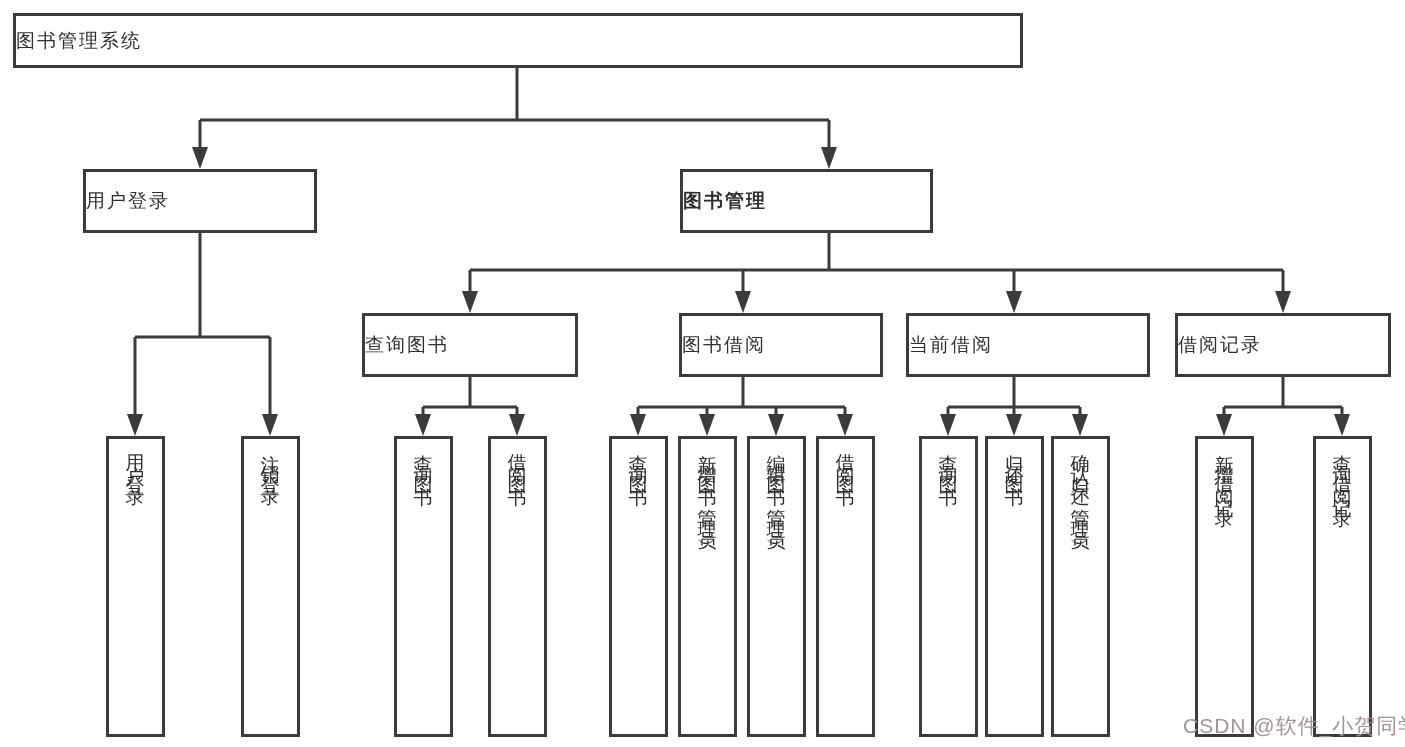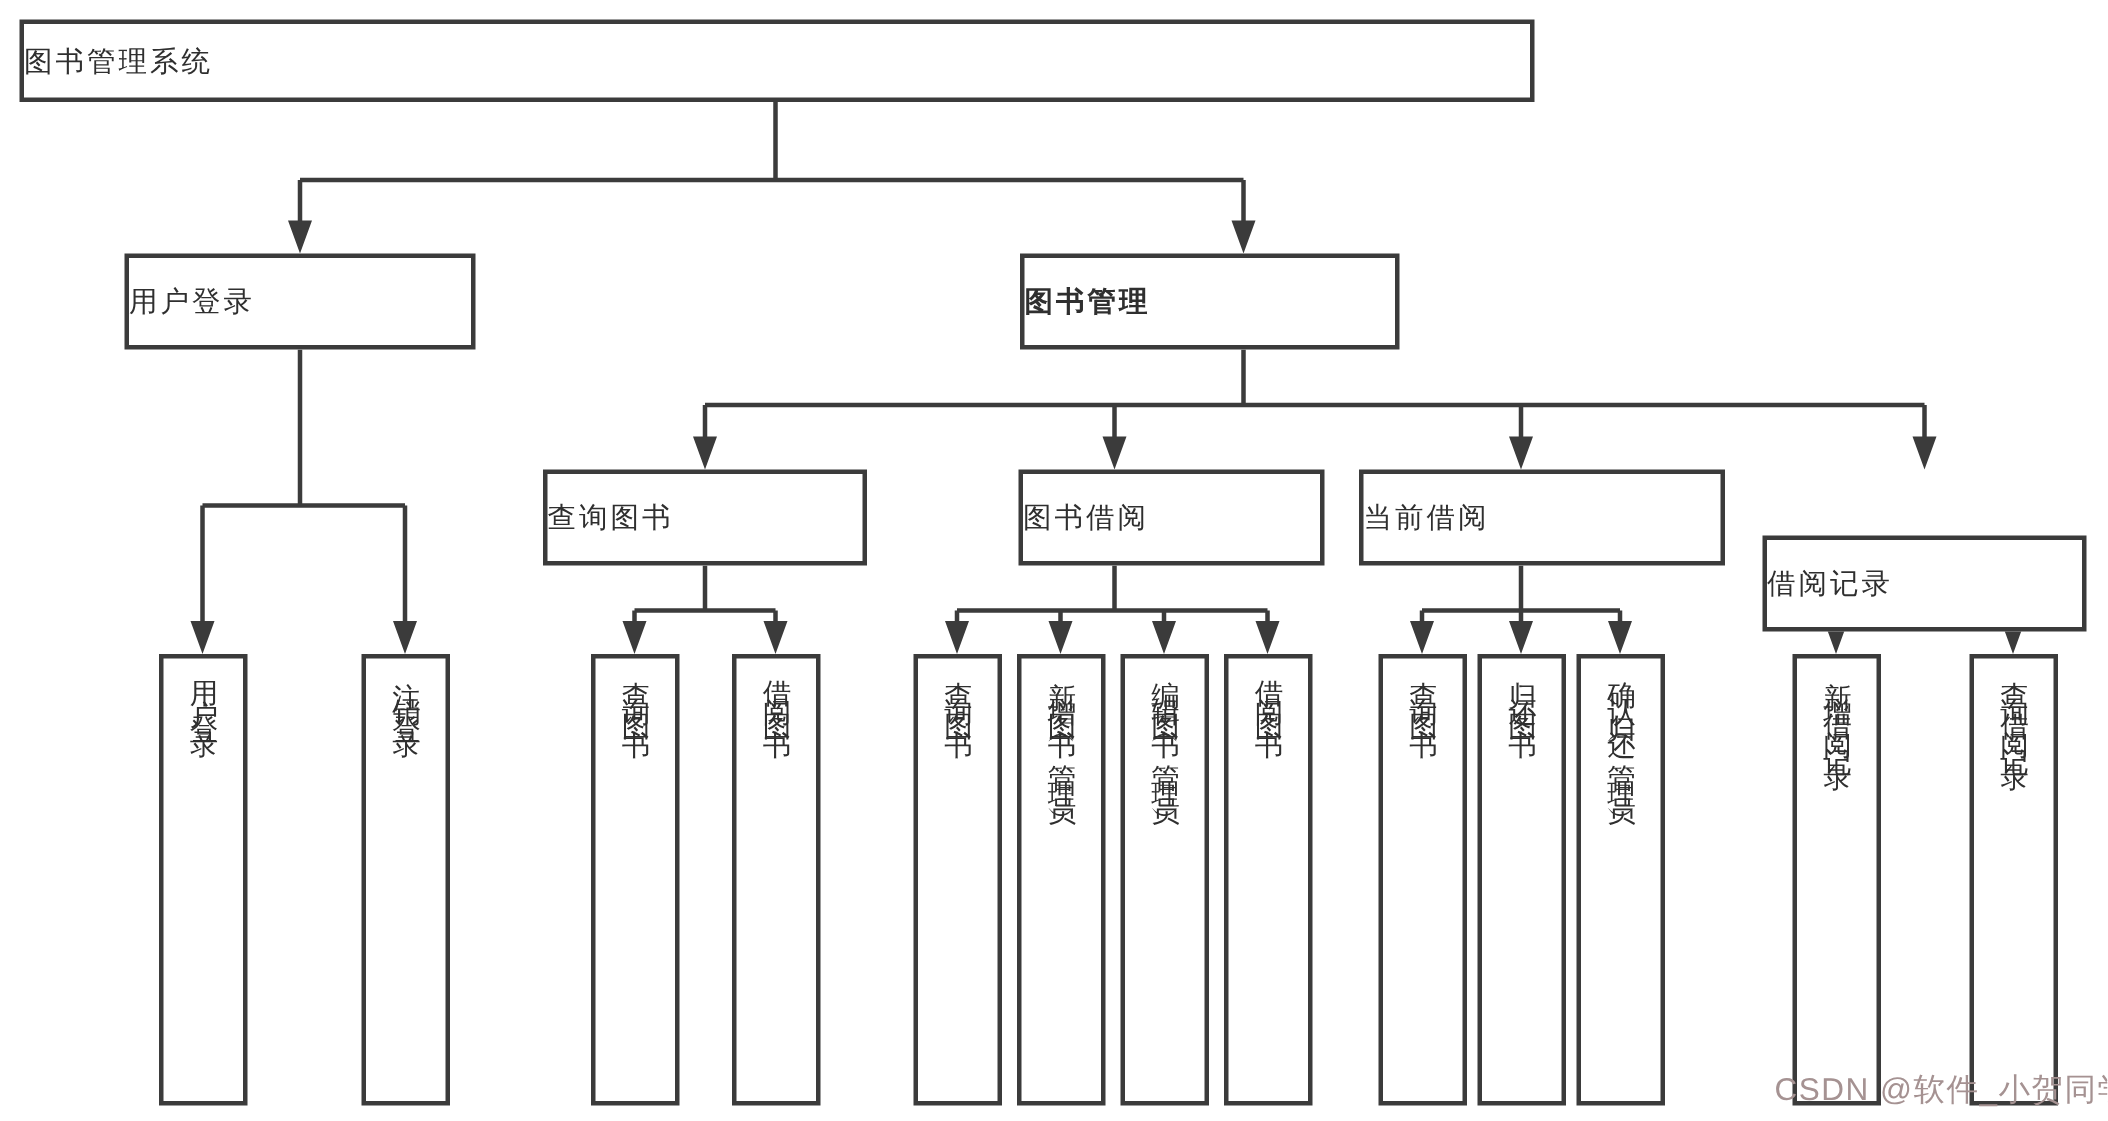--- a/index.html
+++ b/index.html
@@ -103,21 +103,21 @@
 
   <div class="box hbox lv3" style="left:362px; top:313px; width:216px;">
     <span class="lbl">查询图书</span>
   </div>
   <div class="box hbox lv3" style="left:635px; top:313px; width:204px;margin-left:44px;">
     <span class="lbl">图书借阅</span>
   </div>
   <div class="box hbox lv3" style="left:906px; top:313px; width:244px;">
     <span class="lbl">当前借阅</span>
   </div>
-  <div class="box hbox lv3" style="left:1175px; top:313px; width:216px;margin-top:44px;">
+  <div class="box hbox lv3" style="left:1175px; top:313px; width:216px;">
     <span class="lbl">借阅记录</span>
   </div>
 
   <div class="box leaf" style="left:106px;">
     <span class="lbl">用户登录</span>
   </div>
   <div class="box leaf" style="left:241px;">
     <span class="lbl">注销登录</span>
   </div>
   <div class="box leaf" style="left:394px;">

